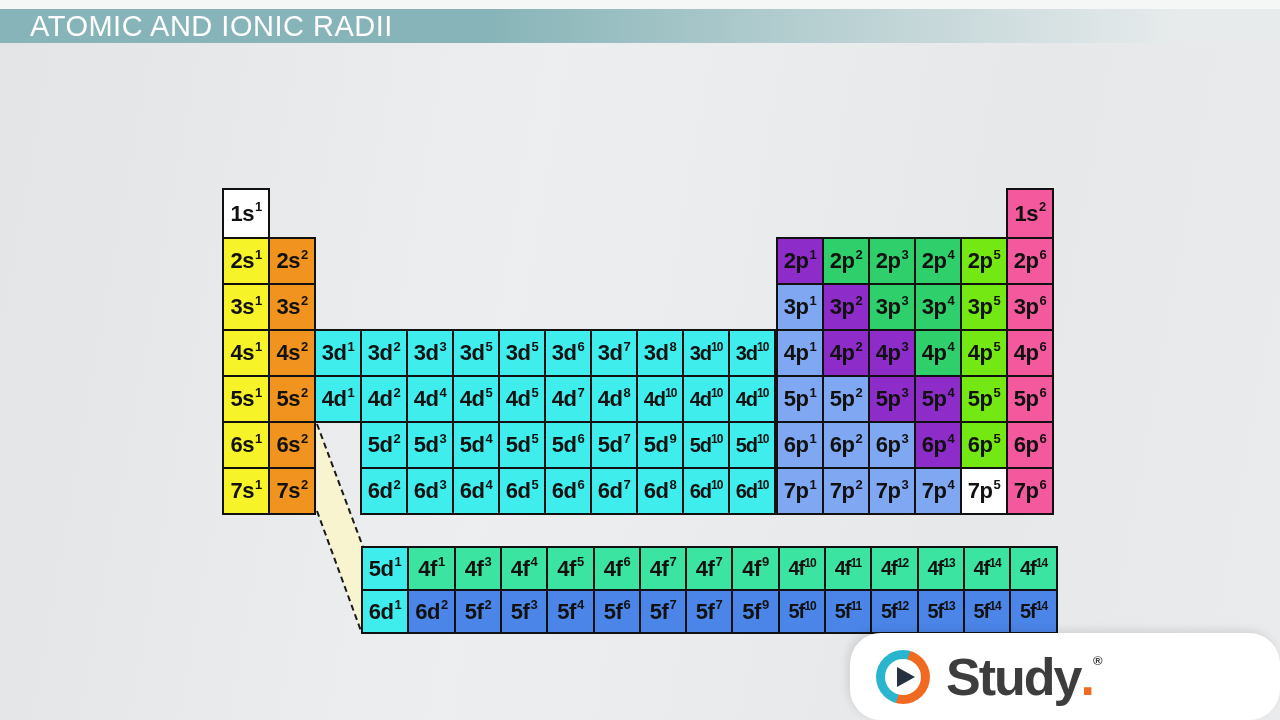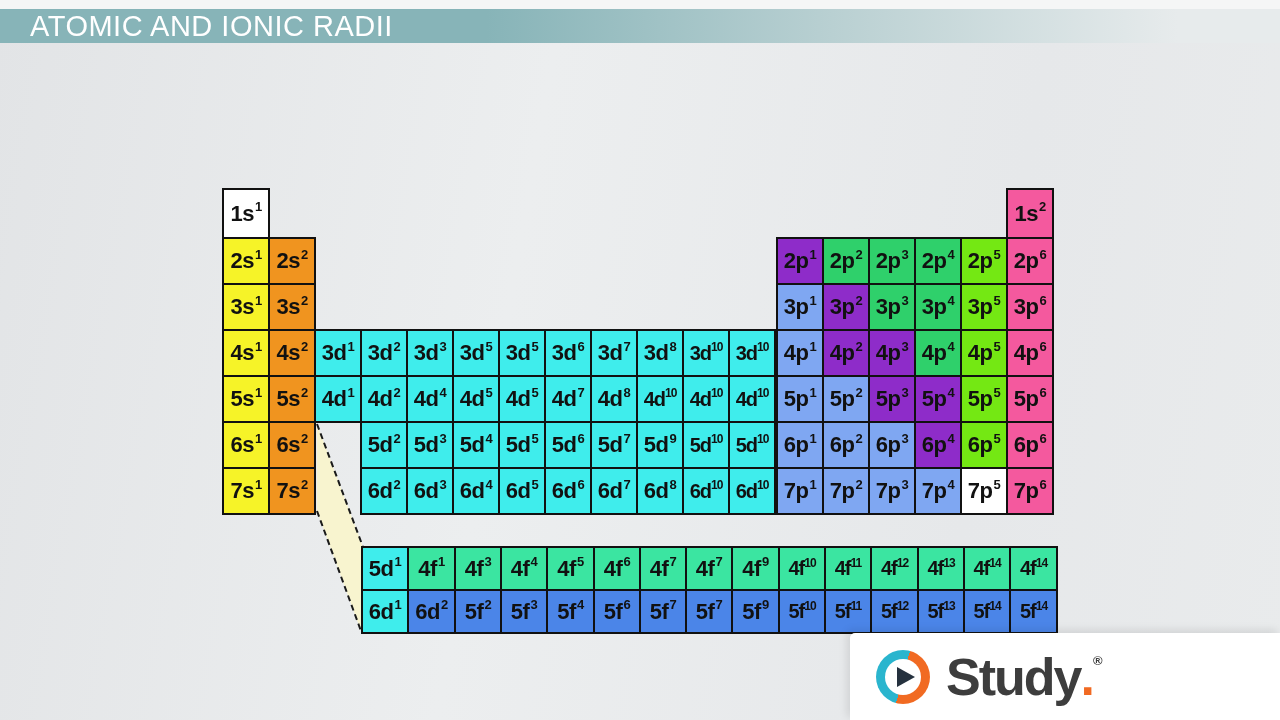--- a/index.html
+++ b/index.html
@@ -532,21 +532,21 @@
       <div class="cell wide" style="left: 963px; top: 589px; width: 48px; height: 45px; background: rgb(75, 133, 232);">
         <span>5f</span>
         <sup>14</sup>
       </div>
       <div class="cell wide" style="left: 1009px; top: 589px; width: 49px; height: 45px; background: rgb(75, 133, 232);">
         <span>5f</span>
         <sup>14</sup>
       </div>
     </div>
 
-  <div class="logo-panel" style="background: rgb(255, 255, 255);">
+  <div class="logo-panel" style="background: rgb(255, 255, 255); border-radius: 31px;">
     <div class="play-icon" style="background: conic-gradient(from 15deg, rgb(241, 106, 34) 0deg, rgb(241, 106, 34) 180deg, rgb(42, 181, 206) 180deg, rgb(42, 181, 206) 360deg);">
       <div class="hole"></div>
       <div class="tri" style="border-left-color: rgb(37, 49, 62);"></div>
     </div>
     <div class="wordmark" style="color: rgb(61, 61, 61);">
       <span>Study</span>
         <span style="color: rgb(241, 106, 34);">.</span>
         <span class="reg">®</span>
     </div>
   </div>

